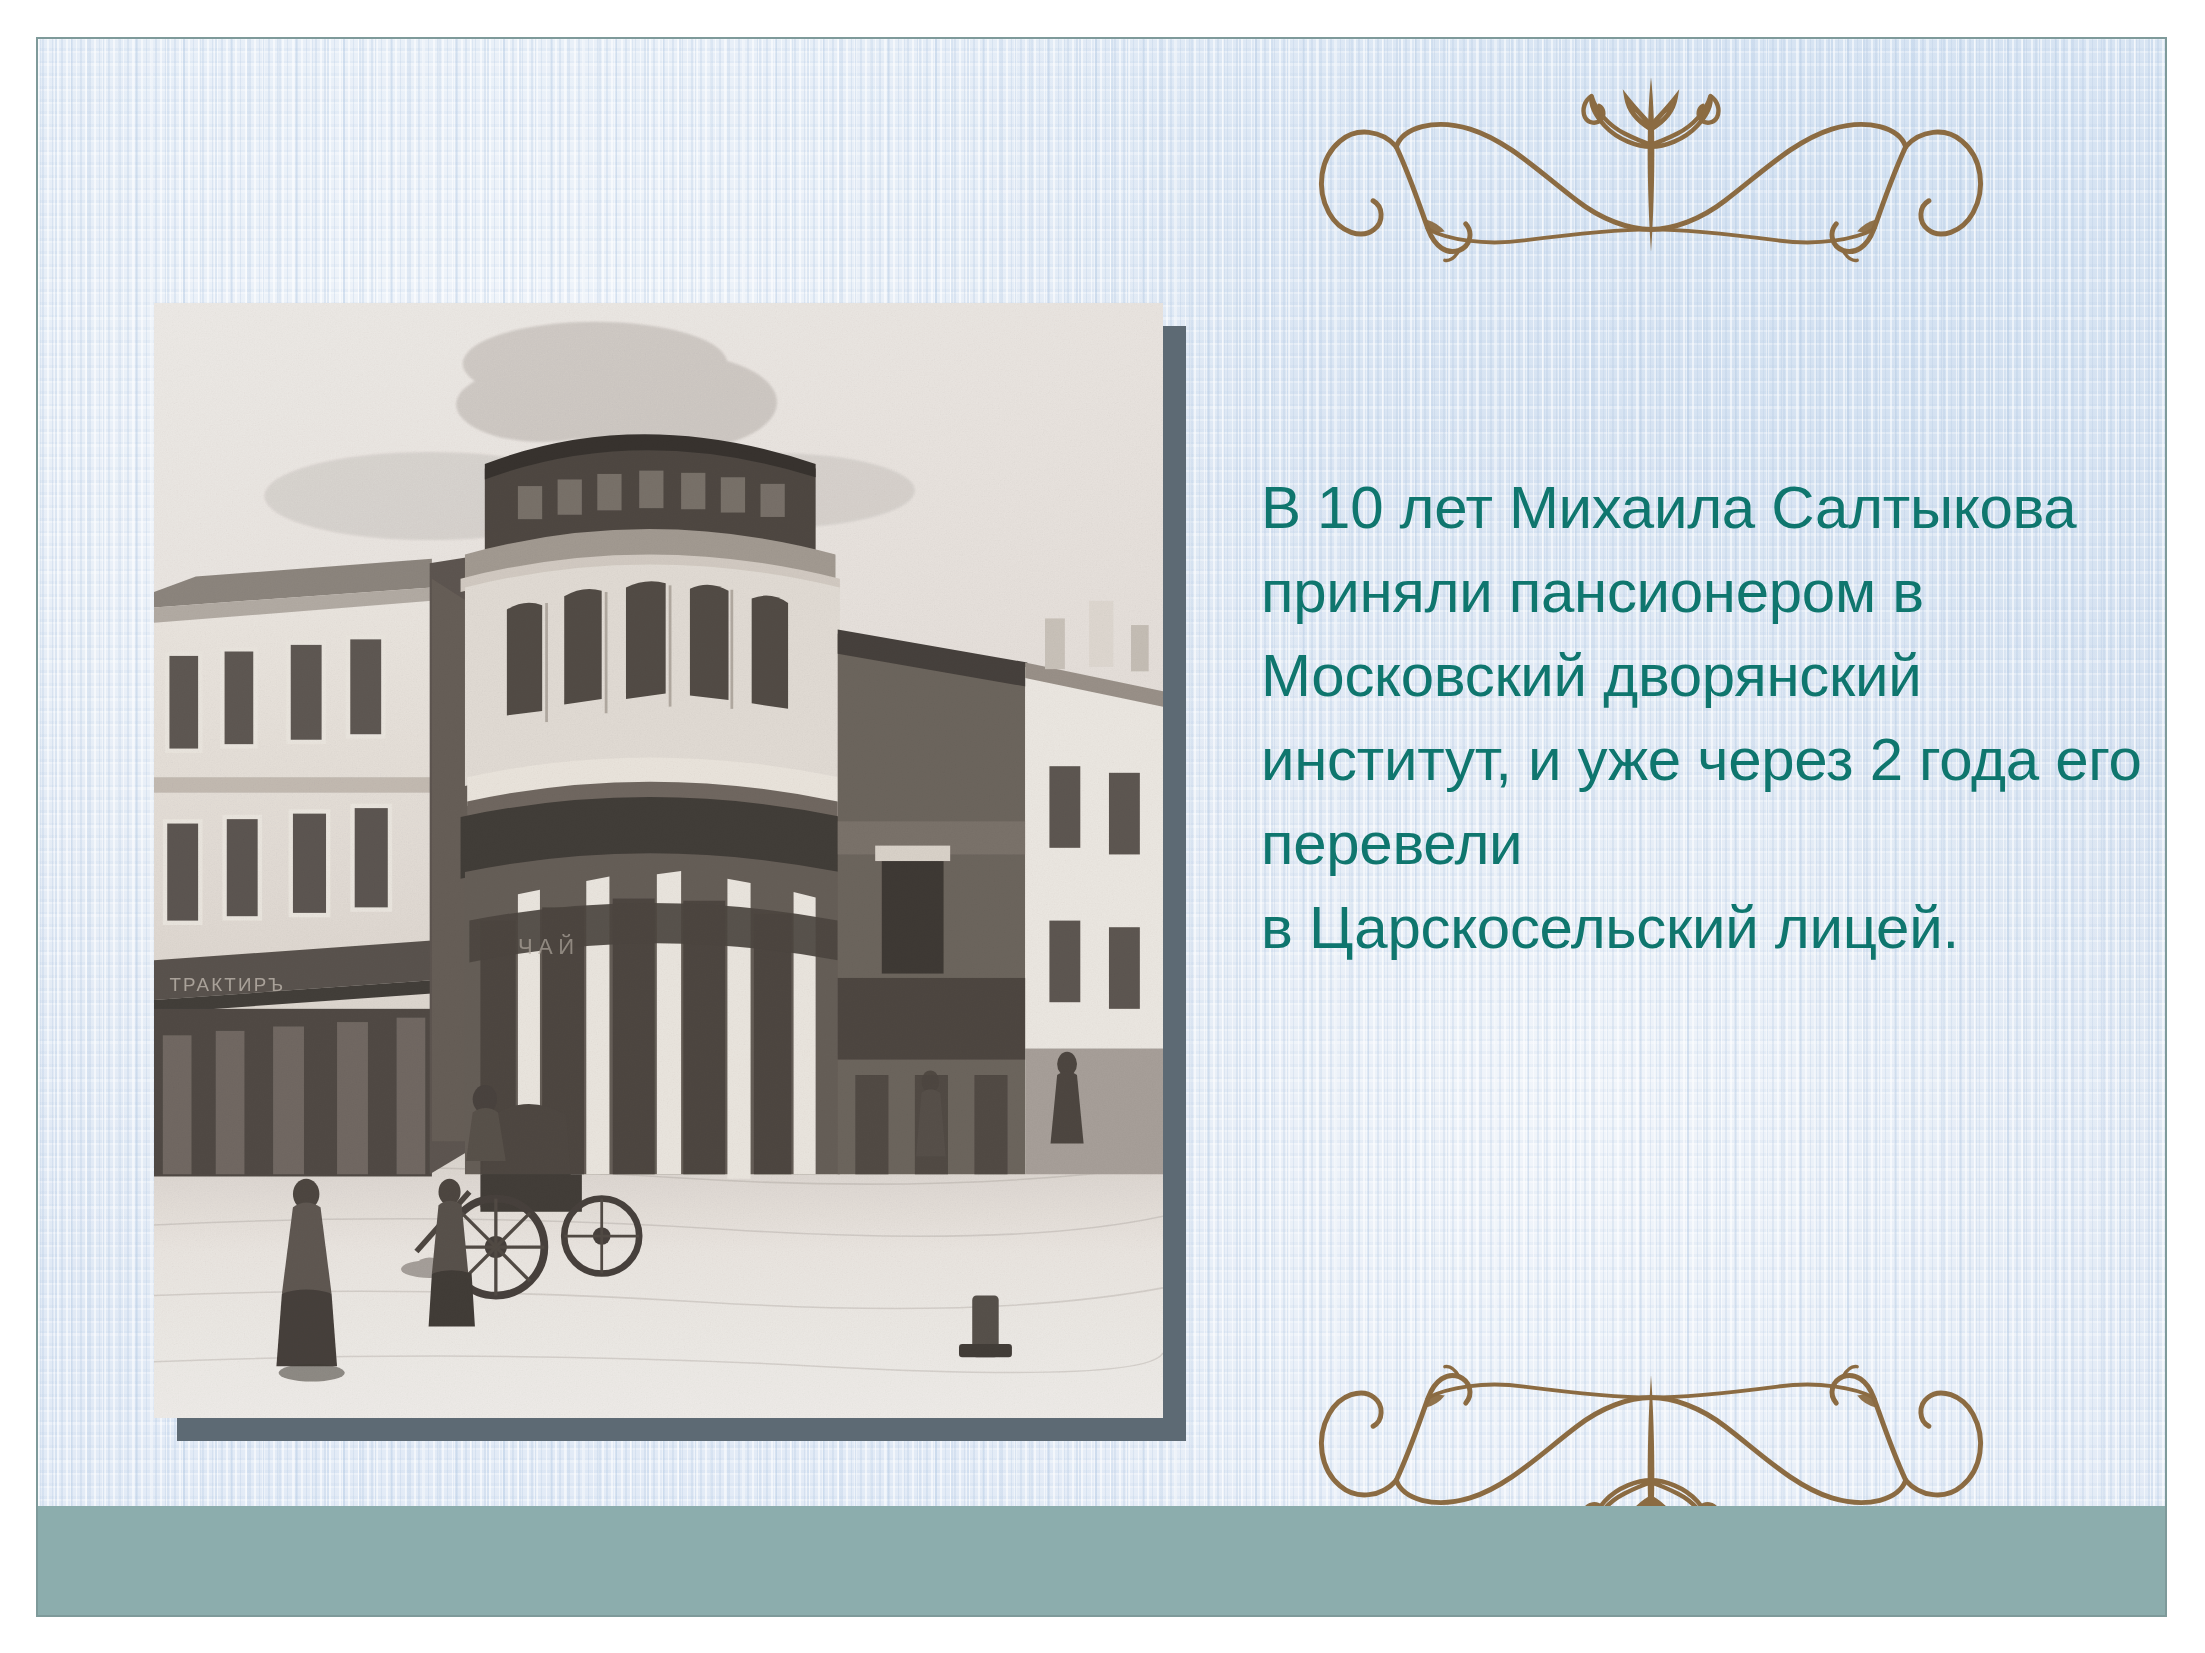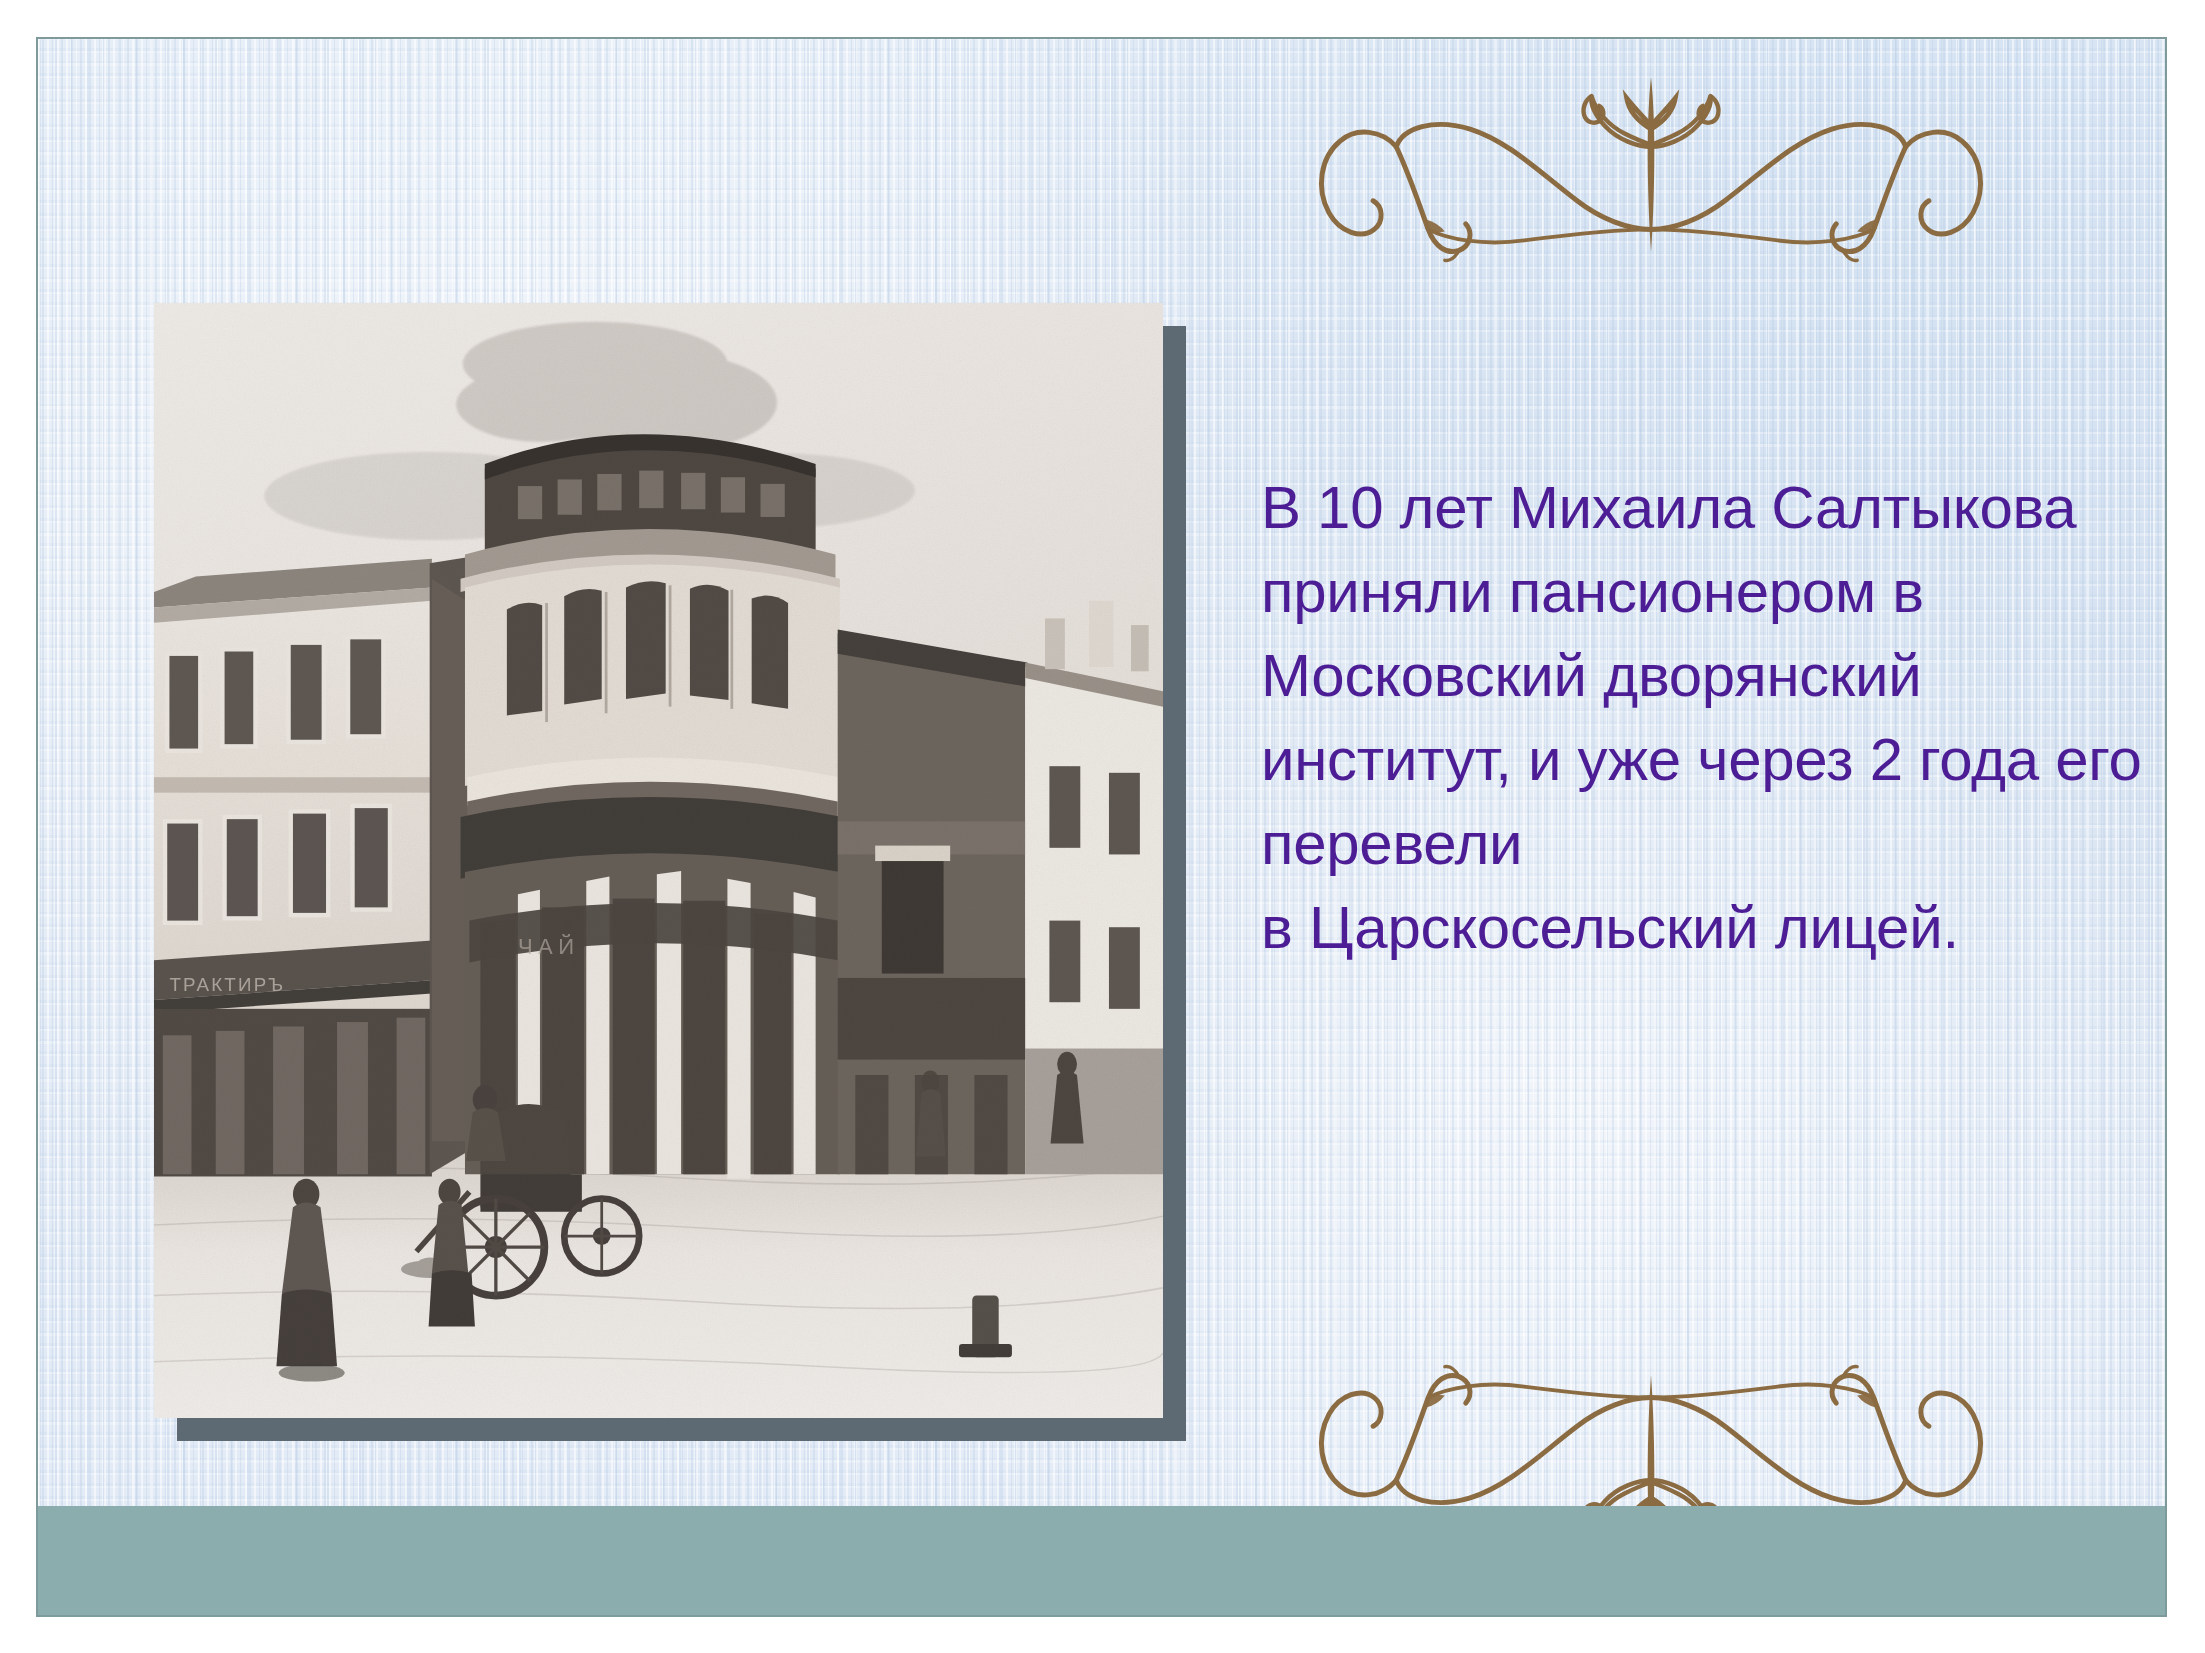--- a/index.html
+++ b/index.html
@@ -91,21 +91,21 @@
   .ornament svg { display: block; width: 100%; height: 100%; }
   .ornament-top    { left: 1227px; top: 25px; }
   .ornament-bottom { left: 1227px; top: 1320px; transform: scaleY(-1); }
 
   
   .body-text {
     position: absolute;
     left: 1223px;
     top: 427px;
     width: 904px;
-    color: #4c1d95;
+    color: #0f766e;
     font-family: "Liberation Sans", sans-serif;
     font-size: 60px;
     line-height: 84px;
     font-weight: 400;
     letter-spacing: -0.3px;
     white-space: pre-line;
   }
 </style>
 </head>
 <body>

